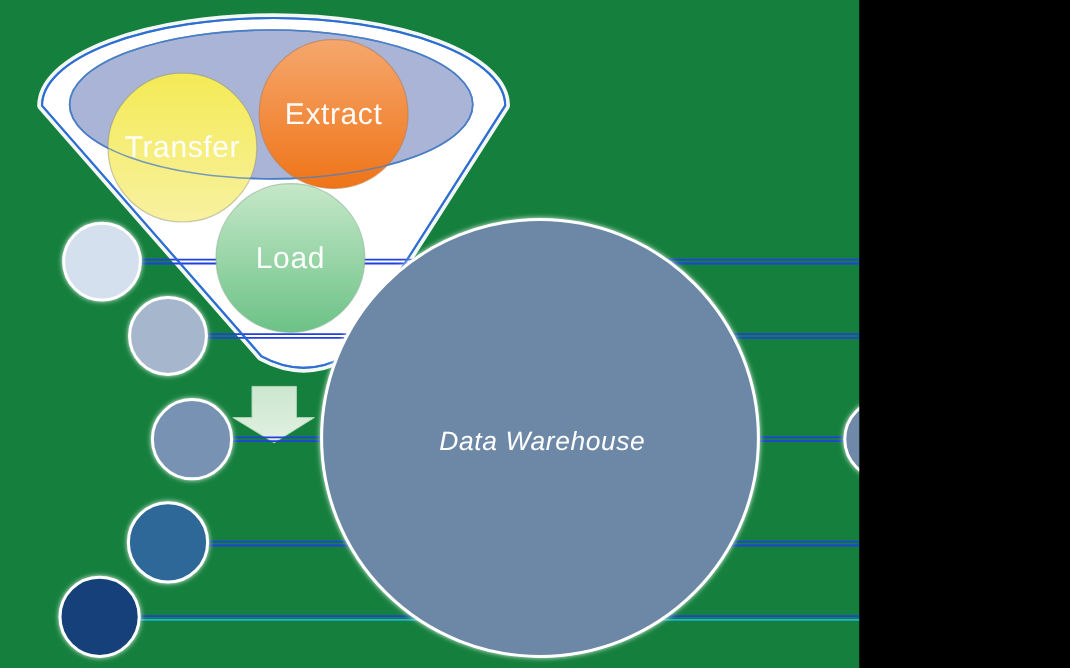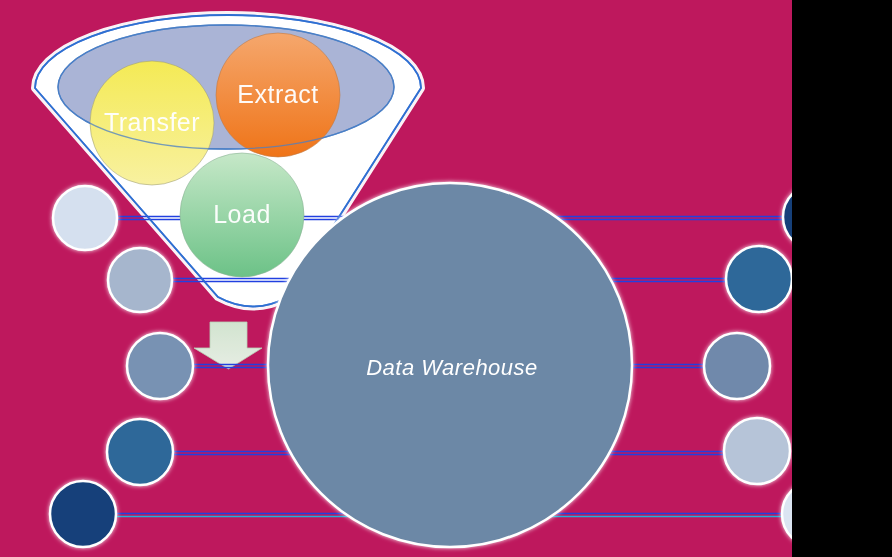--- a/index.html
+++ b/index.html
@@ -1,19 +1,19 @@
 <!DOCTYPE html>
 <html><head>
 <meta charset="utf-8">
 <style>
   html,body{margin:0;padding:0;background:#000;}
   .stage{
     position:relative;
-    width:792px;height:557px;
-    background:#be185d;
+    width:716px;height:557px;
+    background:#15803d;
     overflow:hidden;
     font-family:"Liberation Sans", sans-serif;
   }
   svg{display:block;}
   text{font-family:"Liberation Sans", sans-serif;}
   .stage-label{
     fill:#ffffff;
     font-size:25px;
     letter-spacing:0.5px;
     opacity:0.96;

